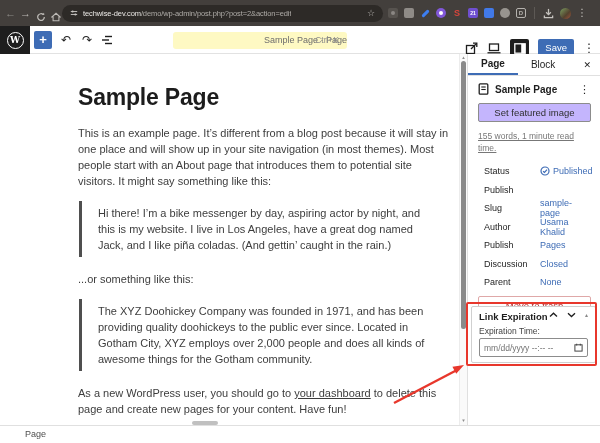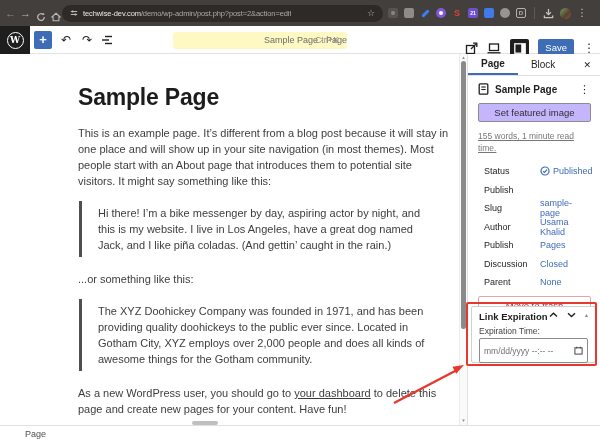--- a/index.html
+++ b/index.html
@@ -83,21 +83,21 @@
   .kv .v { font-size:9px; color:var(--accent); display:flex; align-items:center; gap:3px; }
   .trash-btn { display:block; margin:4px 10px 0; width:113px; height:20px; background:#fff; border:1px solid #dfa8a8; border-radius:2px; font-size:9.5px; color:#b32d2e; text-align:center; line-height:18px; font-family:inherit; }
 
   
   .metabox { position:absolute; left:3px; top:252px; width:125px; height:57px; background:#fff; border:1px solid #d0d0d0; border-radius:2px; padding:4px 7px; }
   .mb-head { display:flex; align-items:flex-start; }
   .mb-title { font-size:9.5px; font-weight:bold; color:#1e1e1e; }
   .mb-ctrls { margin-left:auto; display:flex; align-items:center; gap:9px; }
   .mb-tri { font-size:6px; color:#8a8a8a; }
   .mb-label { font-size:8.5px; color:#444; margin-top:4px; }
-  .date-input { margin-top:2px; height:25px; border:1px solid #8c8c8c; border-radius:2px; display:flex; align-items:center; padding:0 4px; }
+  .date-input { margin-top:2px; height:19px; border:1px solid #8c8c8c; border-radius:2px; display:flex; align-items:center; padding:0 4px; }
   .date-val { font-size:8.5px; color:#737373; white-space:nowrap; }
   .date-cal { margin-left:auto; display:flex; }
 
   
   .footer { position:absolute; left:0; top:425px; width:600px; height:18px; background:#fff; border-top:1px solid #e0e0e0; }
   .footer .crumb { margin-left:25px; font-size:9px; color:#4f4f4f; line-height:17px; }
   .h-handle { position:absolute; left:192px; top:421px; width:26px; height:4px; border-radius:2px; background:#c0c0c0; }
 
   
   .hl-box { position:absolute; left:466px; top:302px; width:131px; height:64px; border:2px solid #e8372c; border-radius:2px; z-index:40; }

